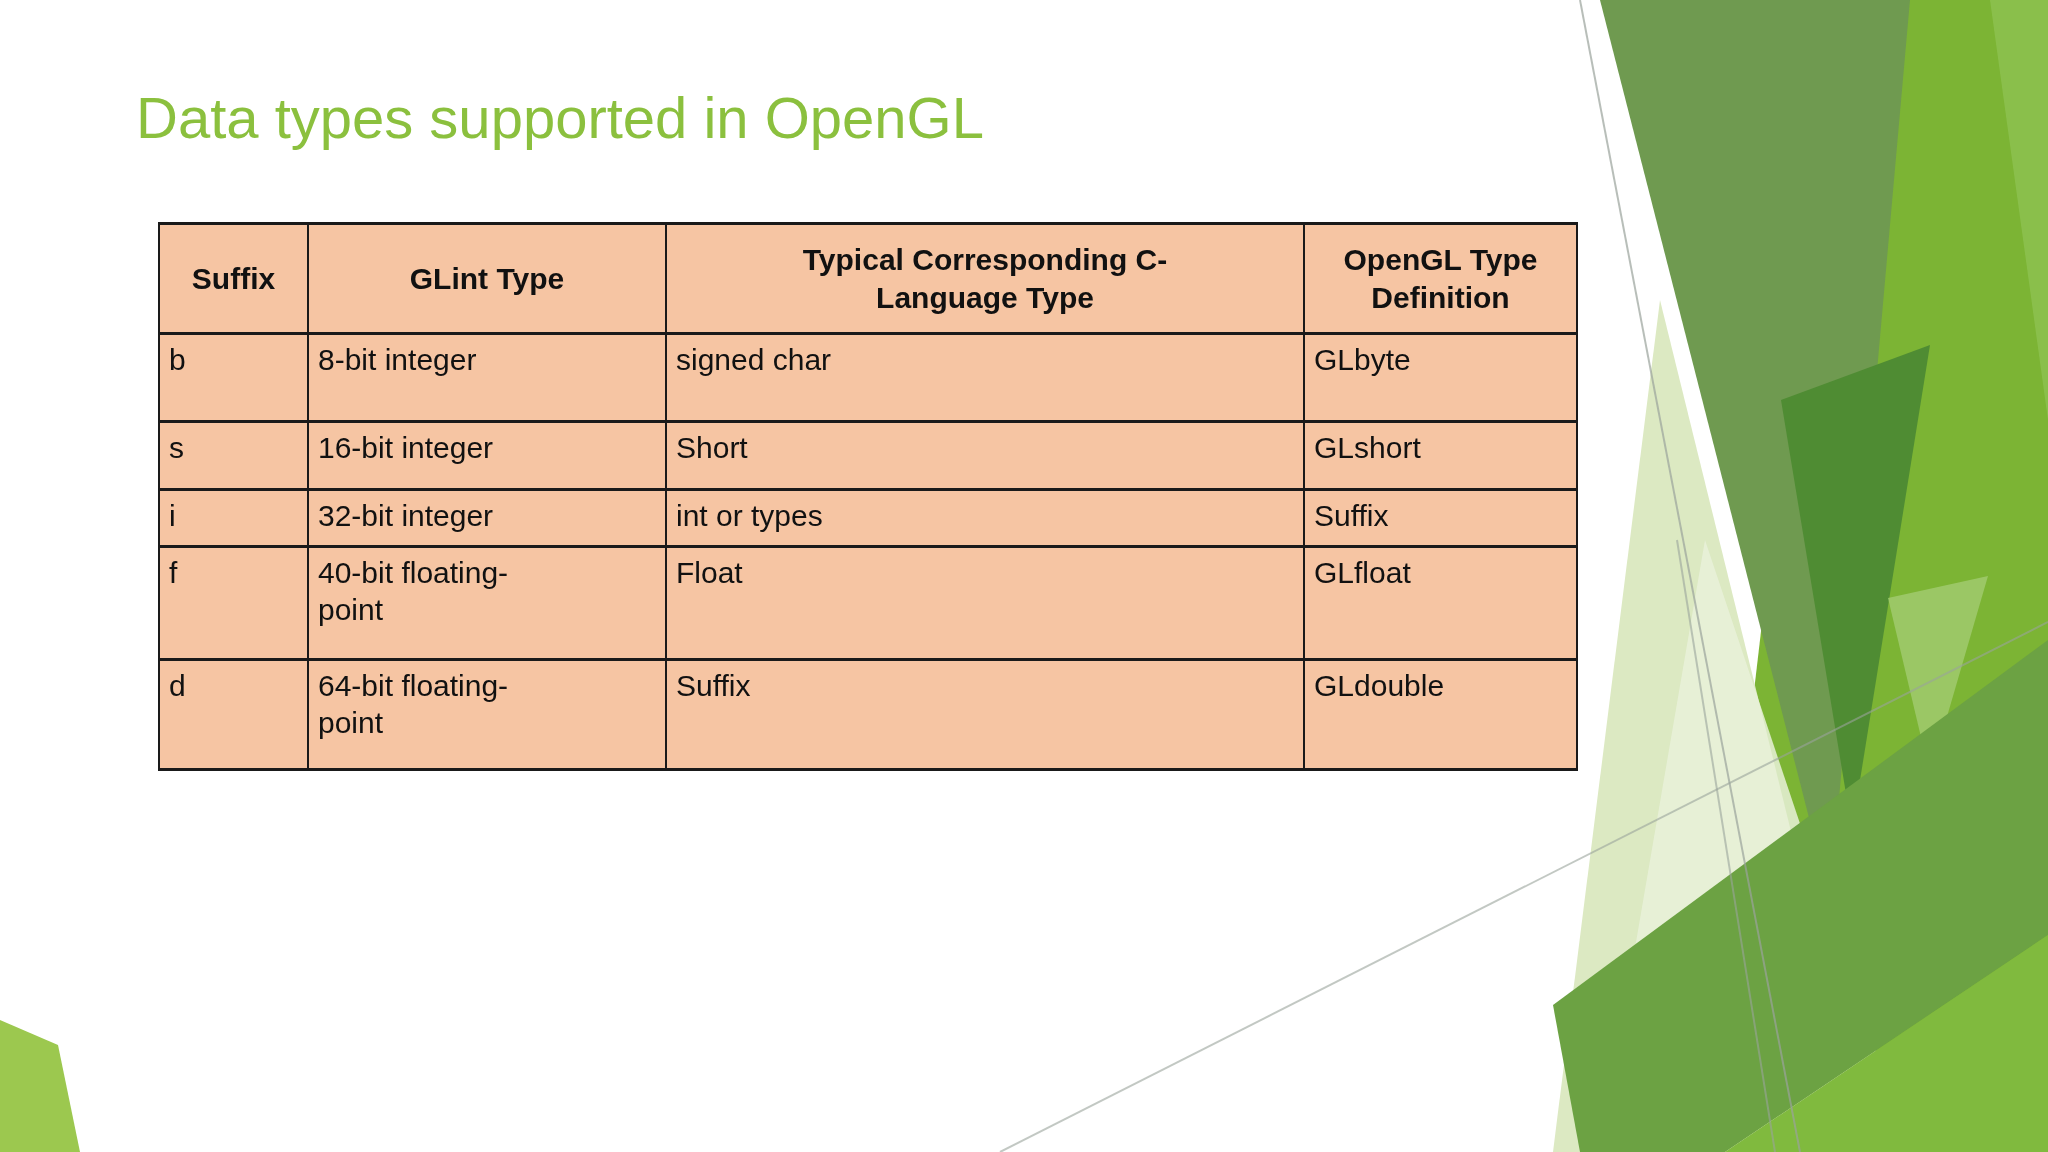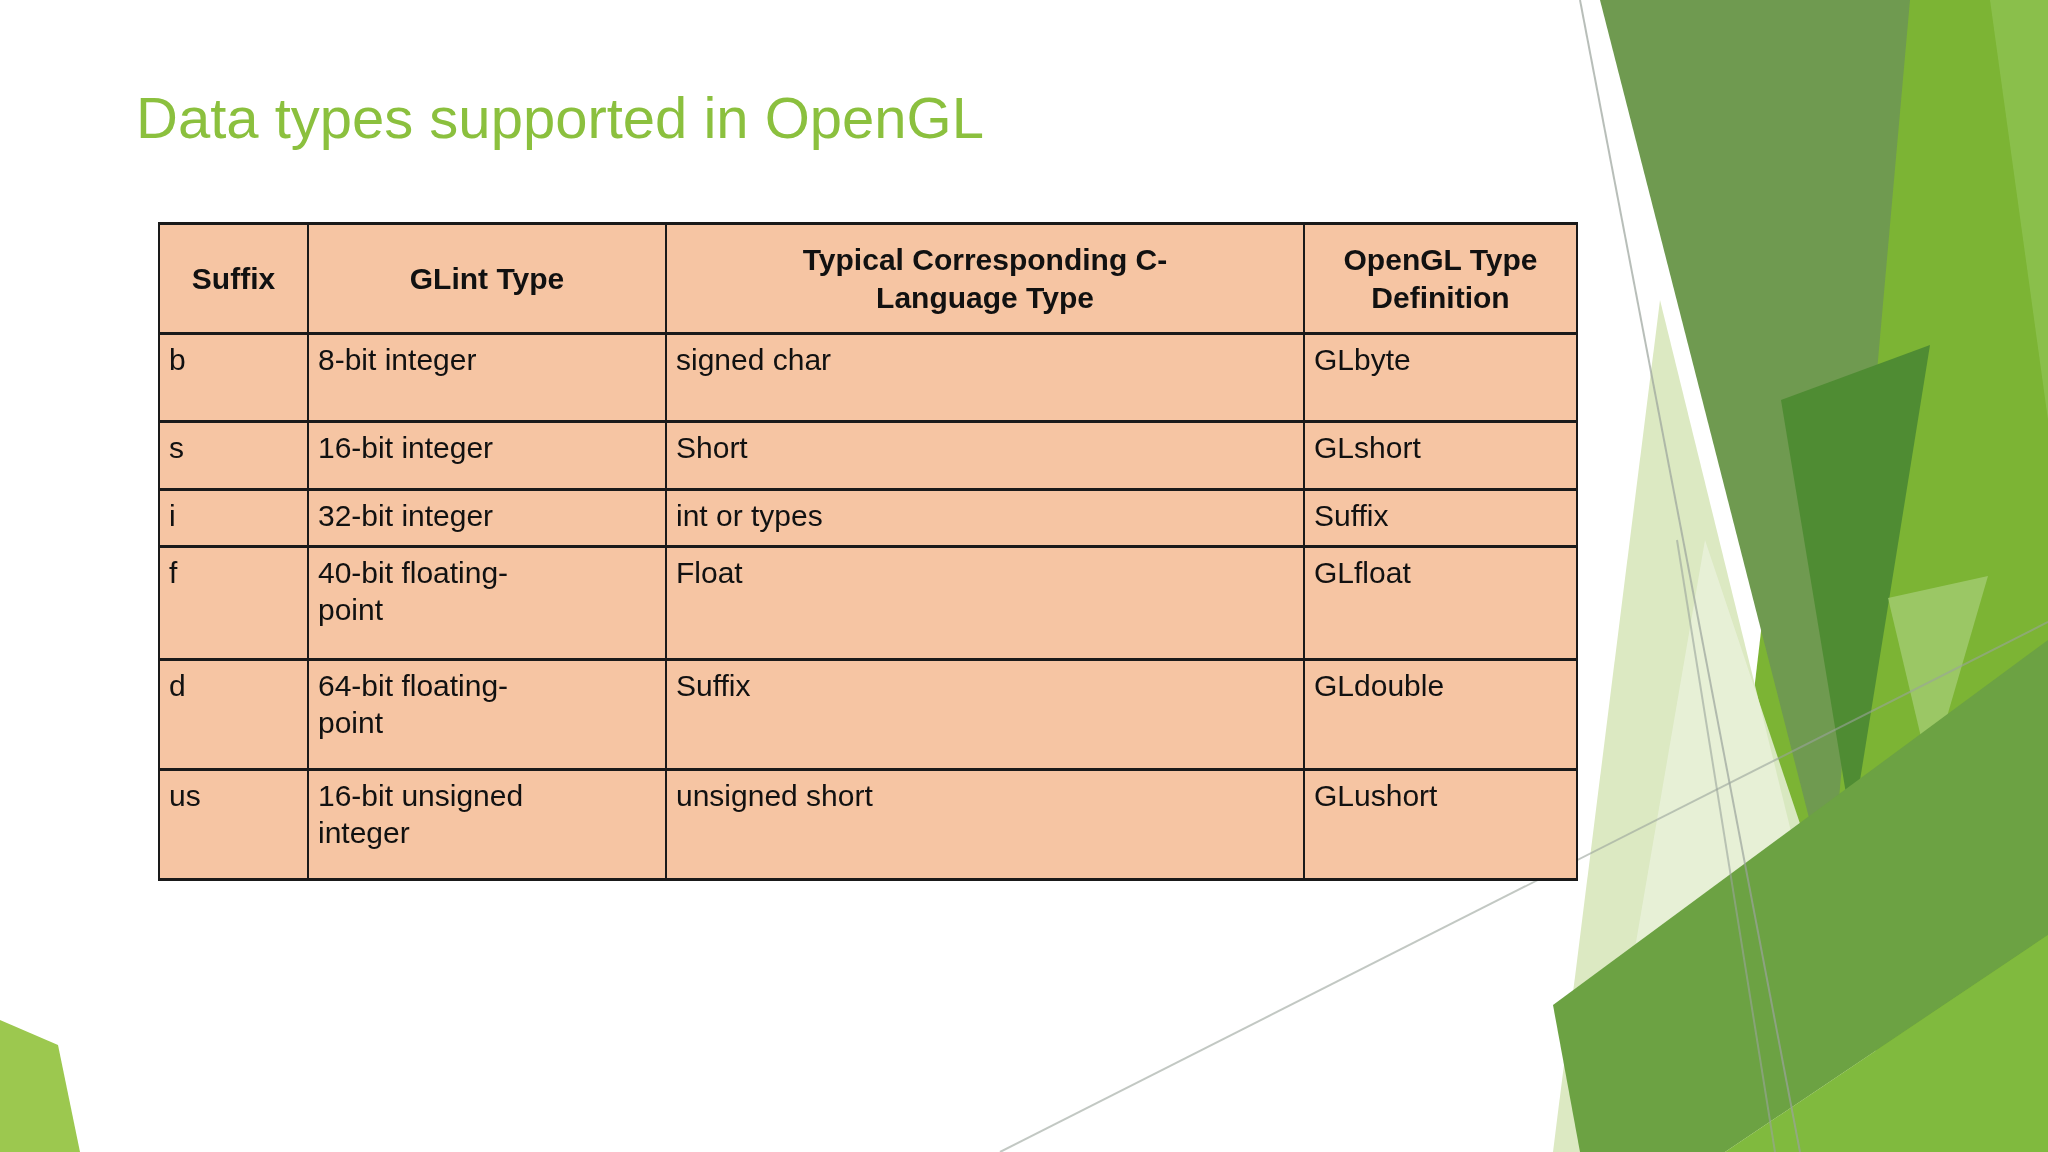--- a/index.html
+++ b/index.html
@@ -104,21 +104,14 @@
       <td>Float</td>
       <td>GLfloat</td>
     </tr>
     <tr style="height:110px">
       <td>d</td>
       <td>64-bit floating-
 point</td>
       <td>Suffix</td>
       <td>GLdouble</td>
     </tr>
-    <tr style="height:110px">
-      <td>us</td>
-      <td>16-bit unsigned
-integer</td>
-      <td>unsigned short</td>
-      <td>GLushort</td>
-    </tr>
   </tbody>
 </table>
 
 </body></html>

